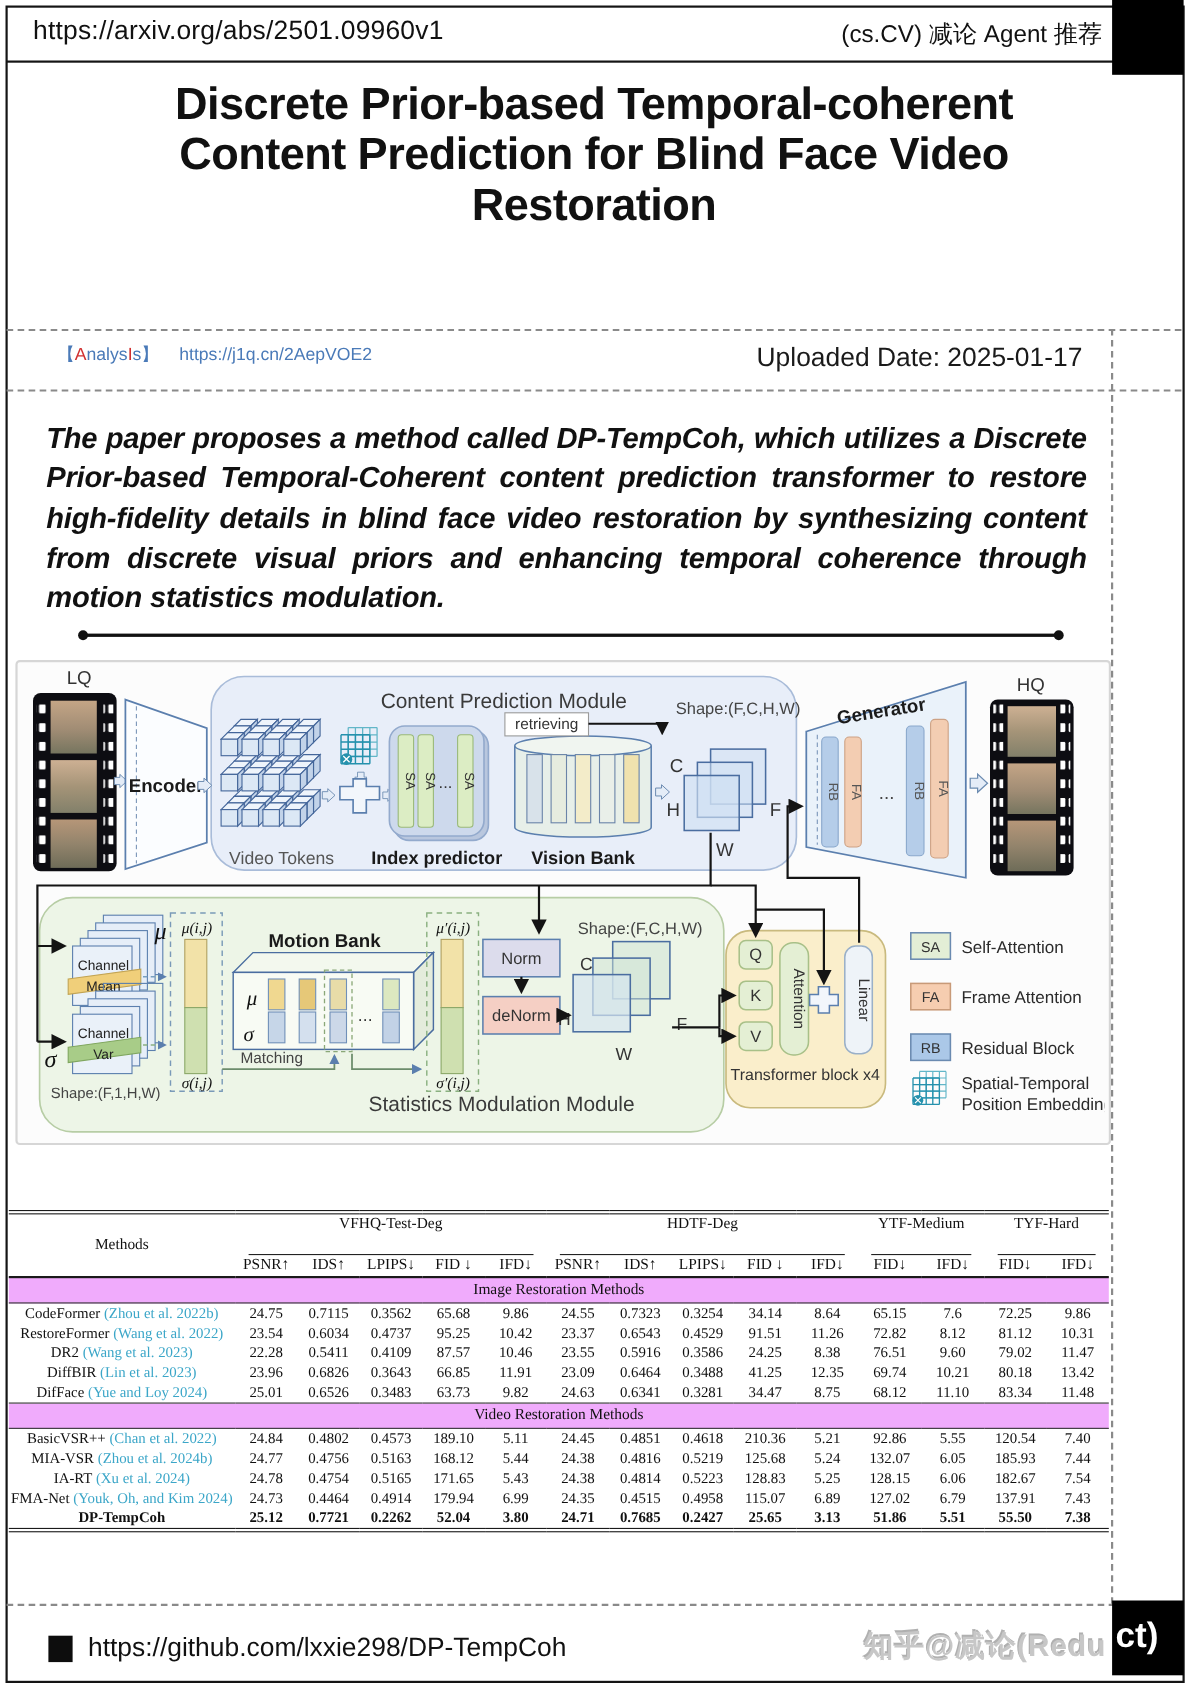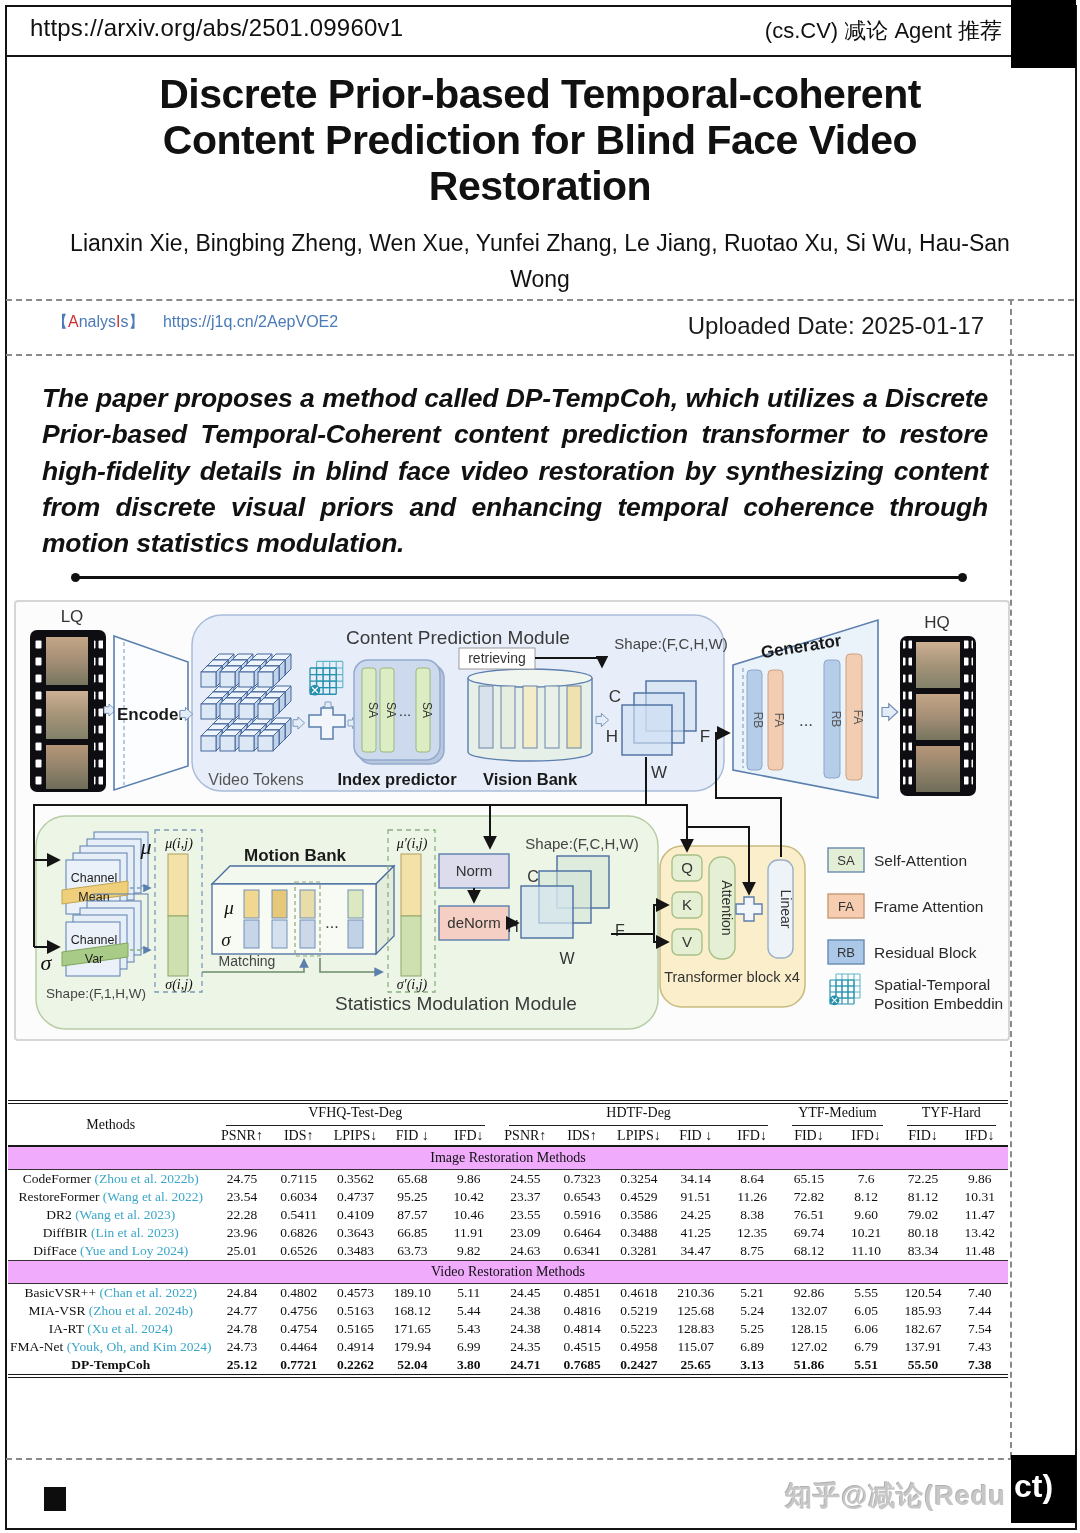--- a/index.html
+++ b/index.html
@@ -30,21 +30,21 @@
   .divider .dot{position:absolute;top:-6px;width:9px;height:9px;border-radius:50%;background:#111;}
   
   .figure-panel{left:14px;top:600px;width:992px;height:437px;background:#fcfcfc;
                 border:2px solid #d6d6d6;border-radius:4px;}
   
   .table-wrap{left:8px;top:1100px;width:1000px;}
   table.results{width:100%;border-collapse:collapse;font-family:"Liberation Serif","DejaVu Serif",serif;
                 font-size:13.5px;color:#101010;border-top:4px double #1a1a1a;border-bottom:4px double #1a1a1a;}
   table.results th,table.results td{padding:1px 2px;text-align:center;font-weight:400;white-space:nowrap;}
   table.results thead th{font-size:14px;}
-  table.results .grp span.rule{display:block;padding-bottom:4px;margin:0 10px;border-bottom:1.3px solid #222;}
+  table.results .grp span.rule{display:block;padding-bottom:19px;margin:0 10px;border-bottom:1.3px solid #222;}
   table.results thead{border-bottom:2px solid #1a1a1a;}
   table.results td.band{background:#f0abfc;border-top:1.5px solid #333;border-bottom:1.5px solid #333;
                         font-size:14px;padding:3px 0;}
   table.results .cite{color:#3ba6c8;}
   table.results tr.bold td{font-weight:700;}
   
   .gh-icon{left:44px;top:1487px;width:22px;height:24px;background:#0d0d0d;}
   .gh-url{left:80px;top:1484px;font-size:24px;}
   .watermark{right:74px;top:1478px;font-size:27px;font-weight:700;color:#c7c7c7;
              text-shadow:1px 1px 0 #fff,-1px -1px 0 #b0b0b0;letter-spacing:1px;}
@@ -63,21 +63,20 @@
   <div class="abs hline-dash" style="top:354px;"></div>
   <div class="abs hline-dash" style="top:1458px;"></div>
   <div class="abs vline-dash" style="left:1010px;top:299px;height:1159px;"></div>
   <div class="abs corner-box" style="left:1011px;top:0;width:65px;height:68px;"></div>
   <div class="abs corner-box" style="left:1011px;top:1455px;width:65px;height:68px;"></div>
 
   <div class="abs topbar-url">https://arxiv.org/abs/2501.09960v1</div>
   <div class="abs topbar-tag">(cs.CV) 减论 Agent 推荐</div>
 
   <div class="abs title">Discrete Prior-based Temporal-coherent Content Prediction for Blind Face Video Restoration</div>
-  <div class="abs authors">Lianxin Xie, Bingbing Zheng, Wen Xue, Yunfei Zhang, Le Jiang, Ruotao Xu, Si Wu, Hau-San Wong</div>
 
   <div class="abs analysis">
     <span class="blue">【</span><span class="red">A</span><span class="blue">nalys</span><span class="red">I</span><span class="blue">s</span><span class="blue">】</span>
     <span class="blue" style="margin-left:14px;">https://j1q.cn/2AepVOE2</span>
   </div>
   <div class="abs uploaded">Uploaded Date: 2025-01-17</div>
 
   <div class="abs abstract">The paper proposes a method called DP-TempCoh, which utilizes a Discrete Prior-based Temporal-Coherent content prediction transformer to restore high-fidelity details in blind face video restoration by synthesizing content from discrete visual priors and enhancing temporal coherence through motion statistics modulation.</div>
 
   <div class="abs divider">
@@ -619,16 +618,17 @@
             <td>51.86</td>
             <td>5.51</td>
             <td>55.50</td>
             <td>7.38</td>
           </tr>
         </tbody>
       </table>
   </div>
 
   <div class="abs gh-icon"></div>
+  <div class="abs gh-url">https://github.com/lxxie298/DP-TempCoh</div>
   <div class="abs watermark">知乎@减论(Redu</div>
   <div class="abs corner-bl-text">ct)</div>
 
 </div>
 
 </body></html>

